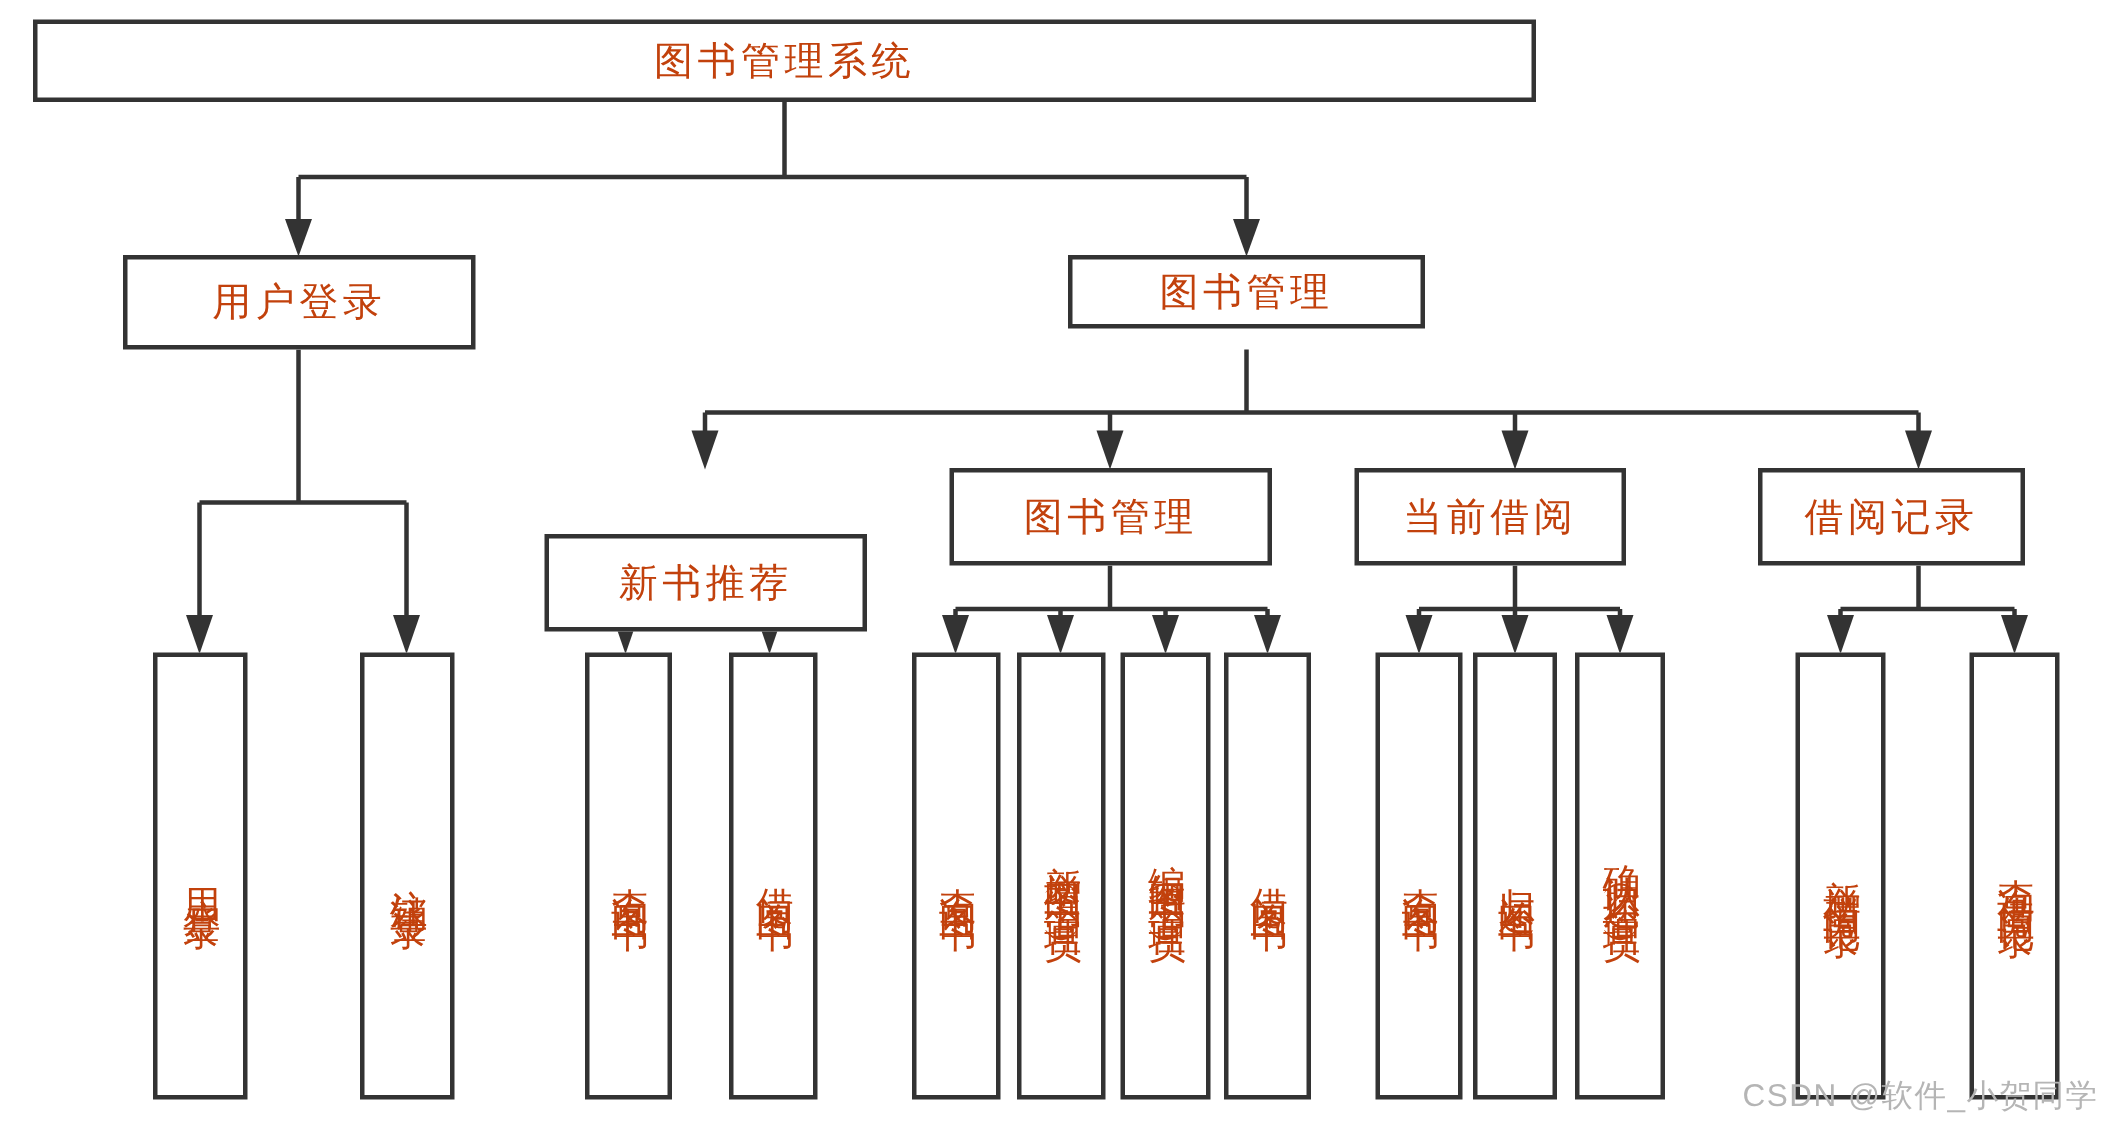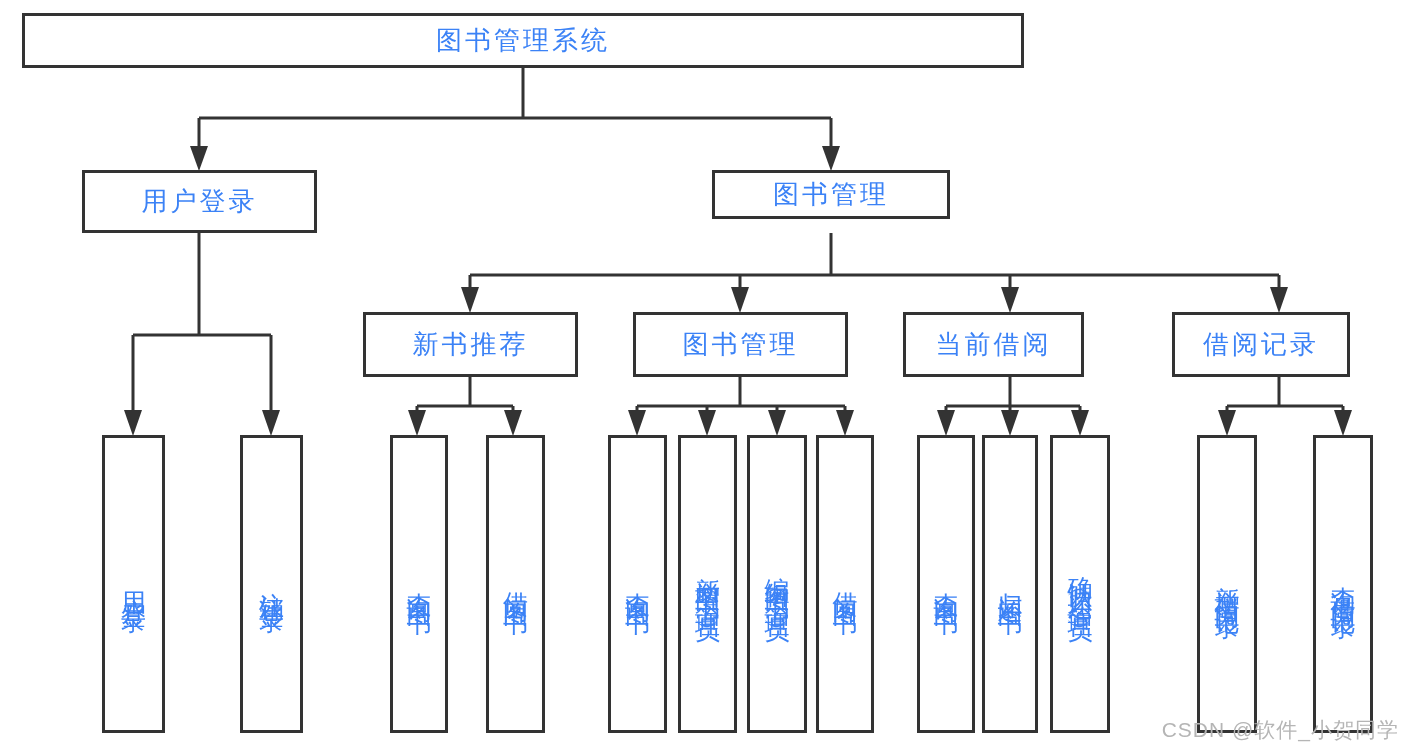--- a/index.html
+++ b/index.html
@@ -23,21 +23,21 @@
     pointer-events: none;
   }
   .box {
     position: absolute;
     box-sizing: border-box;
     border: 3px solid #333333;
     background: #ffffff;
     display: flex;
     align-items: center;
     justify-content: center;
-    color: #3b82f6;
+    color: #c2410c;
   }
   .box .lbl {
     white-space: nowrap;
   }
   .hbox .lbl {
     font-size: 26px;
     letter-spacing: 3px;
   }
   .root-box .lbl {
     font-size: 26px;
@@ -48,21 +48,21 @@
     text-orientation: upright;
     font-size: 25px;
     letter-spacing: 6px;
     line-height: 1;
   }
   
   .n-root   { left: 22px;   top: 13px;  width: 1002px; height: 55px; }
   .n-userlogin { left: 82px;  top: 170px; width: 235px; height: 63px; }
   .n-bookmgmt  { left: 712px; top: 170px; width: 238px; height: 49px; }
   .n-l3 { top: 312px; height: 65px; }
-  .n-newbook { left: 363px;  width: 215px; }
+  .n-newbook { left: 363px;  width: 215px; margin-top: 44px; }
   .n-bookborrow { left: 633px; width: 215px; }
   .n-currentborrow { left: 903px; width: 181px; }
   .n-borrowrecords { left: 1172px; width: 178px; }
   .leaf { top: 435px; height: 298px; }
   .lf1  { left: 102px;  width: 63px; }
   .lf2  { left: 240px;  width: 63px; }
   .lf3  { left: 390px;  width: 58px; }
   .lf4  { left: 486px;  width: 59px; }
   .lf5  { left: 608px;  width: 59px; }
   .lf6  { left: 678px;  width: 59px; }

